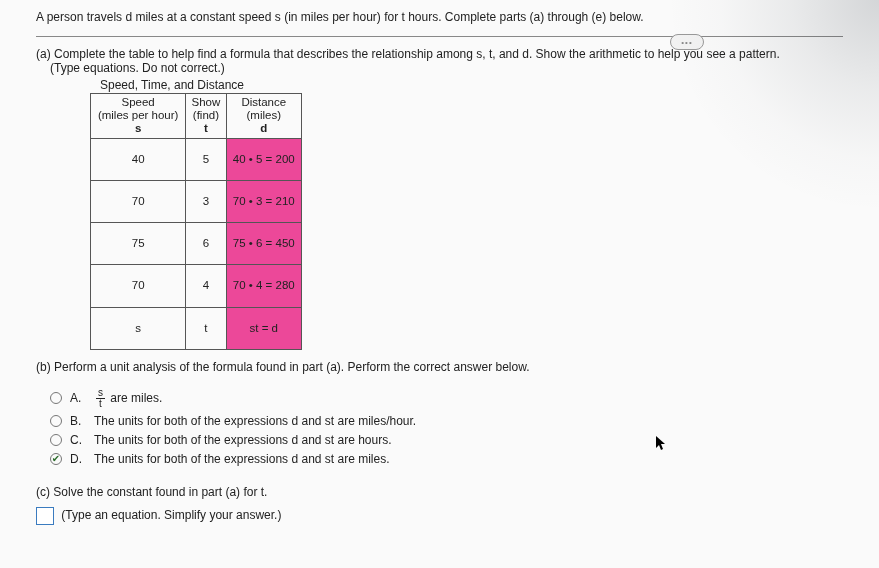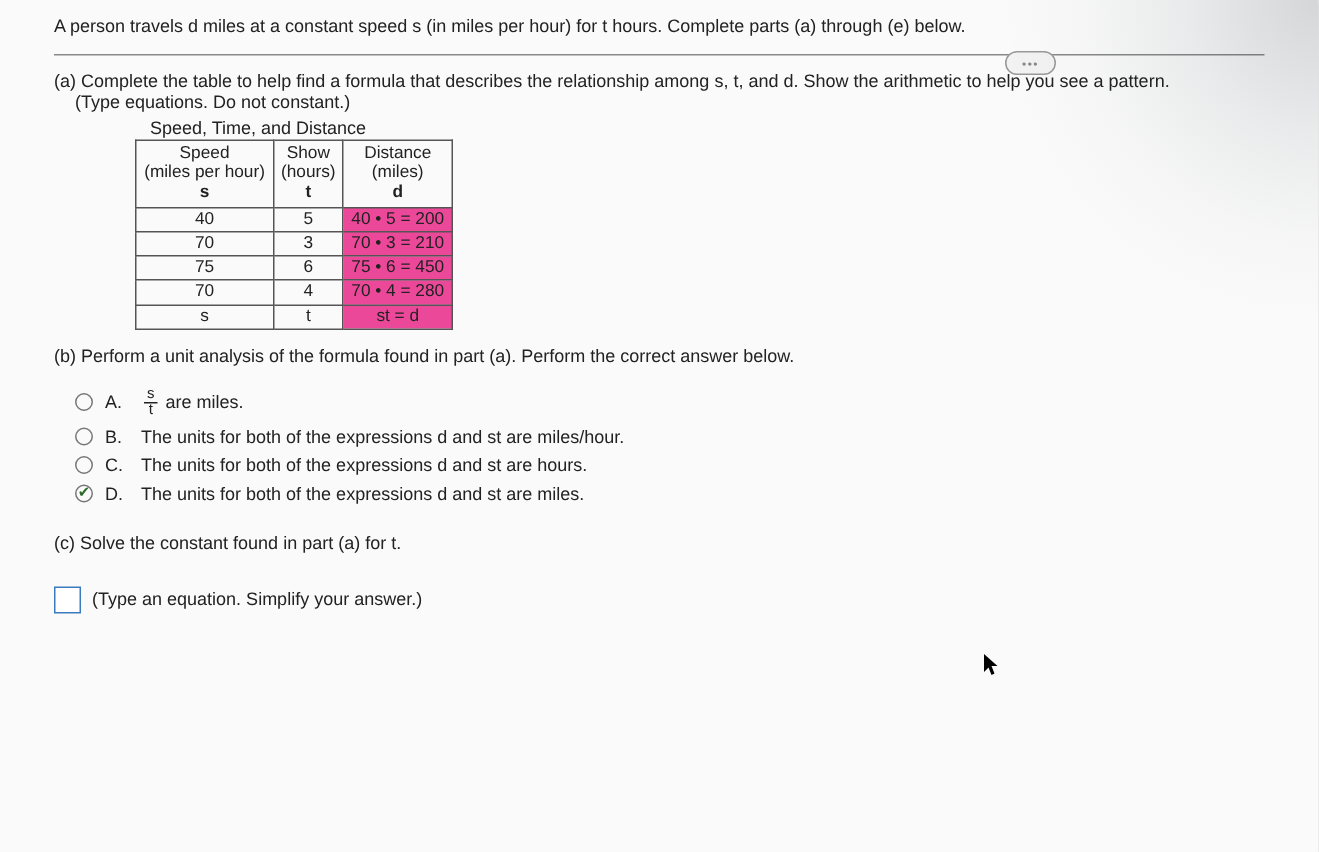--- a/index.html
+++ b/index.html
@@ -75,21 +75,21 @@
   table.std {
     border-collapse: collapse;
     width: 100%;
     margin-left: 24px;
   }
   table.std th, table.std td {
     border: 1px solid #555;
     font-weight: normal;
     font-size: 11.5px;
     text-align: center;
-    padding: 1px 4px;
+    padding: 14px 4px;
     line-height: 1.15;
   }
   table.std th { padding: 2px 4px; }
   table.std .sub { font-weight: bold; }
   table.std td.distcell {
     background: #ec4899;
   }
   .option-row {
     display: flex;
     align-items: center;
@@ -141,35 +141,35 @@
 
   <div class="problem-stem">
     <span>A person travels d miles at a constant speed s (in miles per hour) for t hours. Complete parts (a) through (e) below.</span>
   </div>
 
   <hr class="divider">
   <div class="pill">•••</div>
 
   <div class="part">
     <div>(a) Complete the table to help find a formula that describes the relationship among s, t, and d. Show the arithmetic to help you see a pattern.</div>
-    <div class="sub-indent">(Type equations. Do not constant.)</div>
+    <div class="sub-indent">(Type equations. Do not correct.)</div>
 
     <div class="table-wrap">
       <div class="table-title">Speed, Time, and Distance</div>
       <table class="std">
         <thead>
           <tr>
             <th>
               <div>Speed</div>
               <div>(miles per hour)</div>
               <div class="sub">s</div>
             </th>
             <th>
               <div>Show</div>
-              <div>(hours)</div>
+              <div>(find)</div>
               <div class="sub">t</div>
             </th>
             <th>
               <div>Distance</div>
               <div>(miles)</div>
               <div class="sub">d</div>
             </th>
           </tr>
         </thead>
         <tbody>
@@ -232,21 +232,21 @@
 
     <div class="option-row">
       <span class="radio selected"></span>
       <span class="opt-letter">D.</span>
       <span>The units for both of the expressions d and st are miles.</span>
     </div>
   </div>
 
   <div class="part" style="padding-top:14px">
     <div>(c) Solve the constant found in part (a) for t.</div>
-    <div style="margin-top:22px">
+    <div style="margin-top:8px">
       <span class="answer-box"></span>
       <span>(Type an equation. Simplify your answer.)</span>
     </div>
   </div>
 
   <div class="shadow-overlay"></div>
 </div>
 
 <svg class="cursor" viewBox="0 0 12 16">
   <path d="M0 0 L0 12 L3 9 L5 14 L7 13 L5 8 L9 8 Z" fill="#000"></path>

